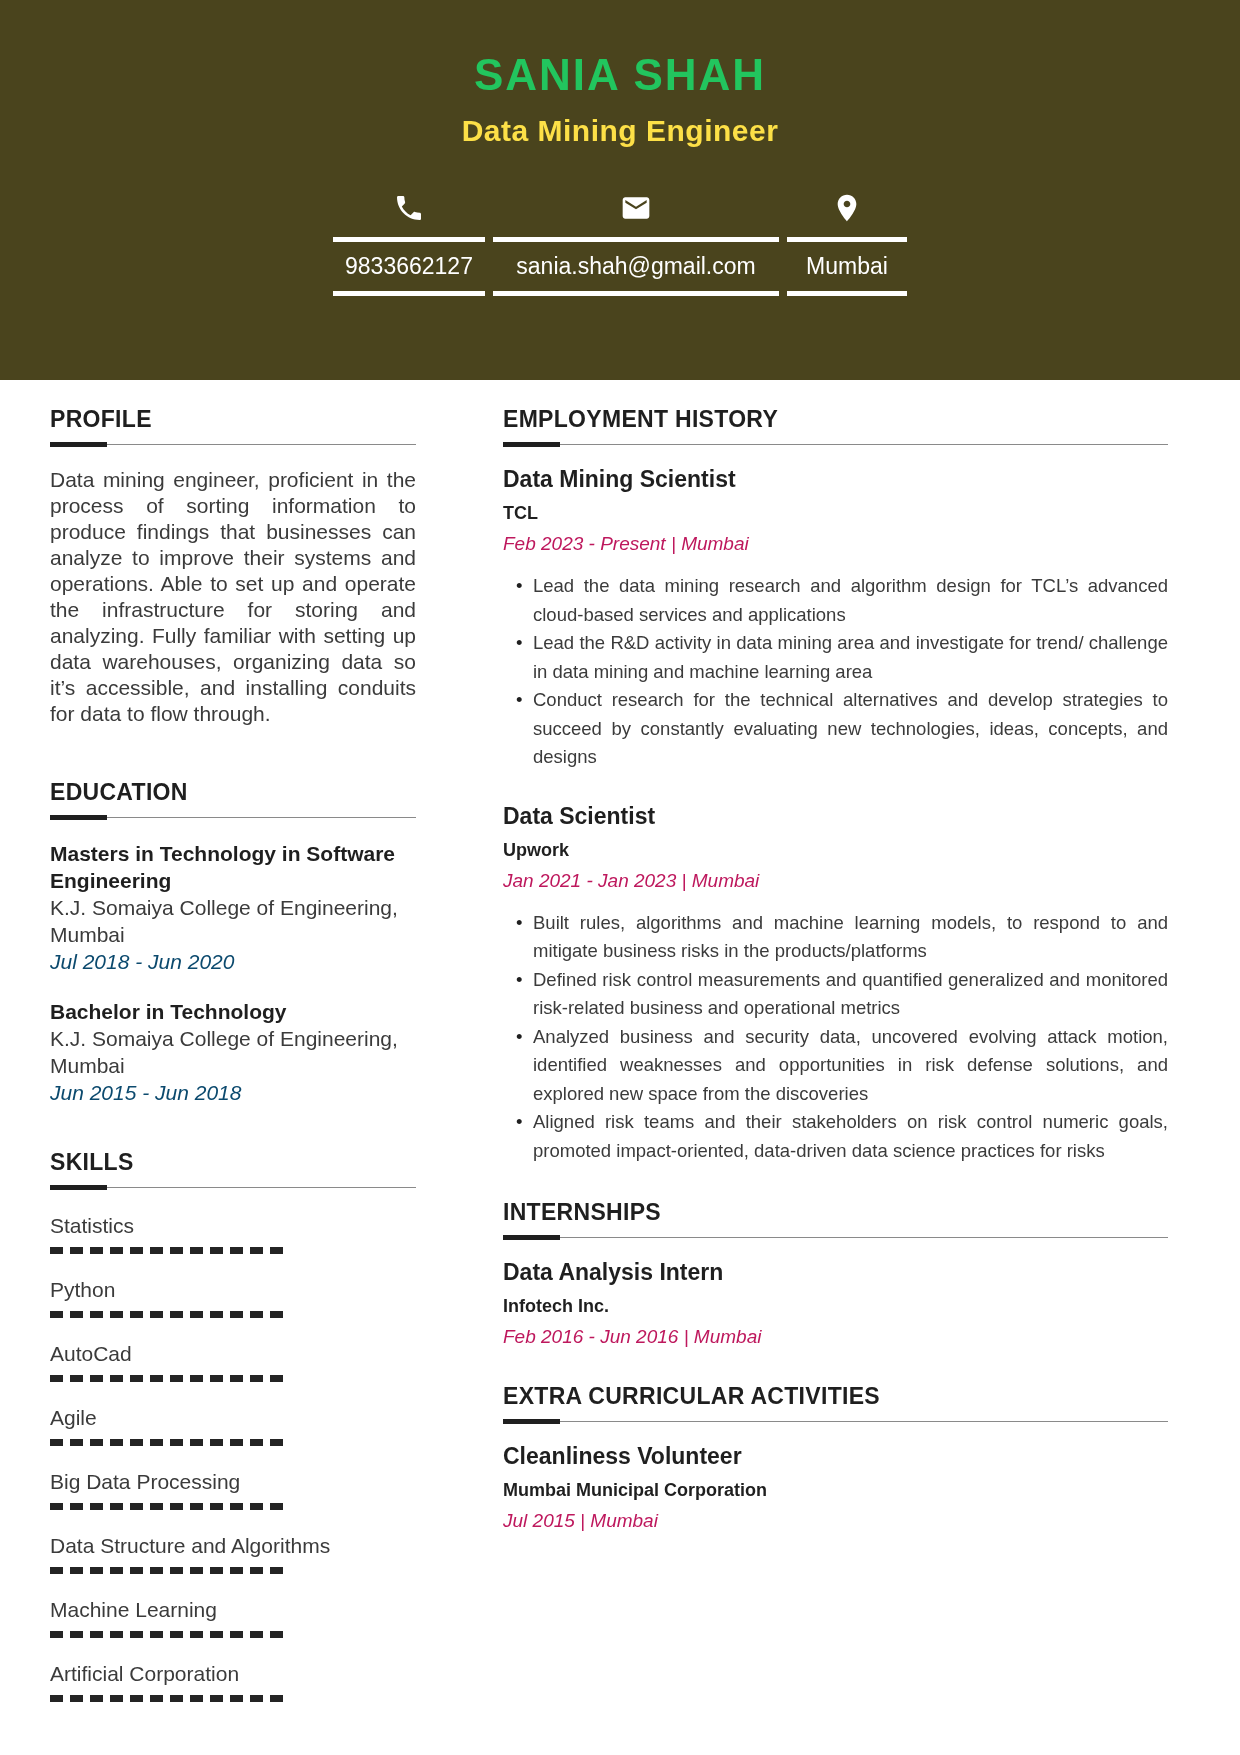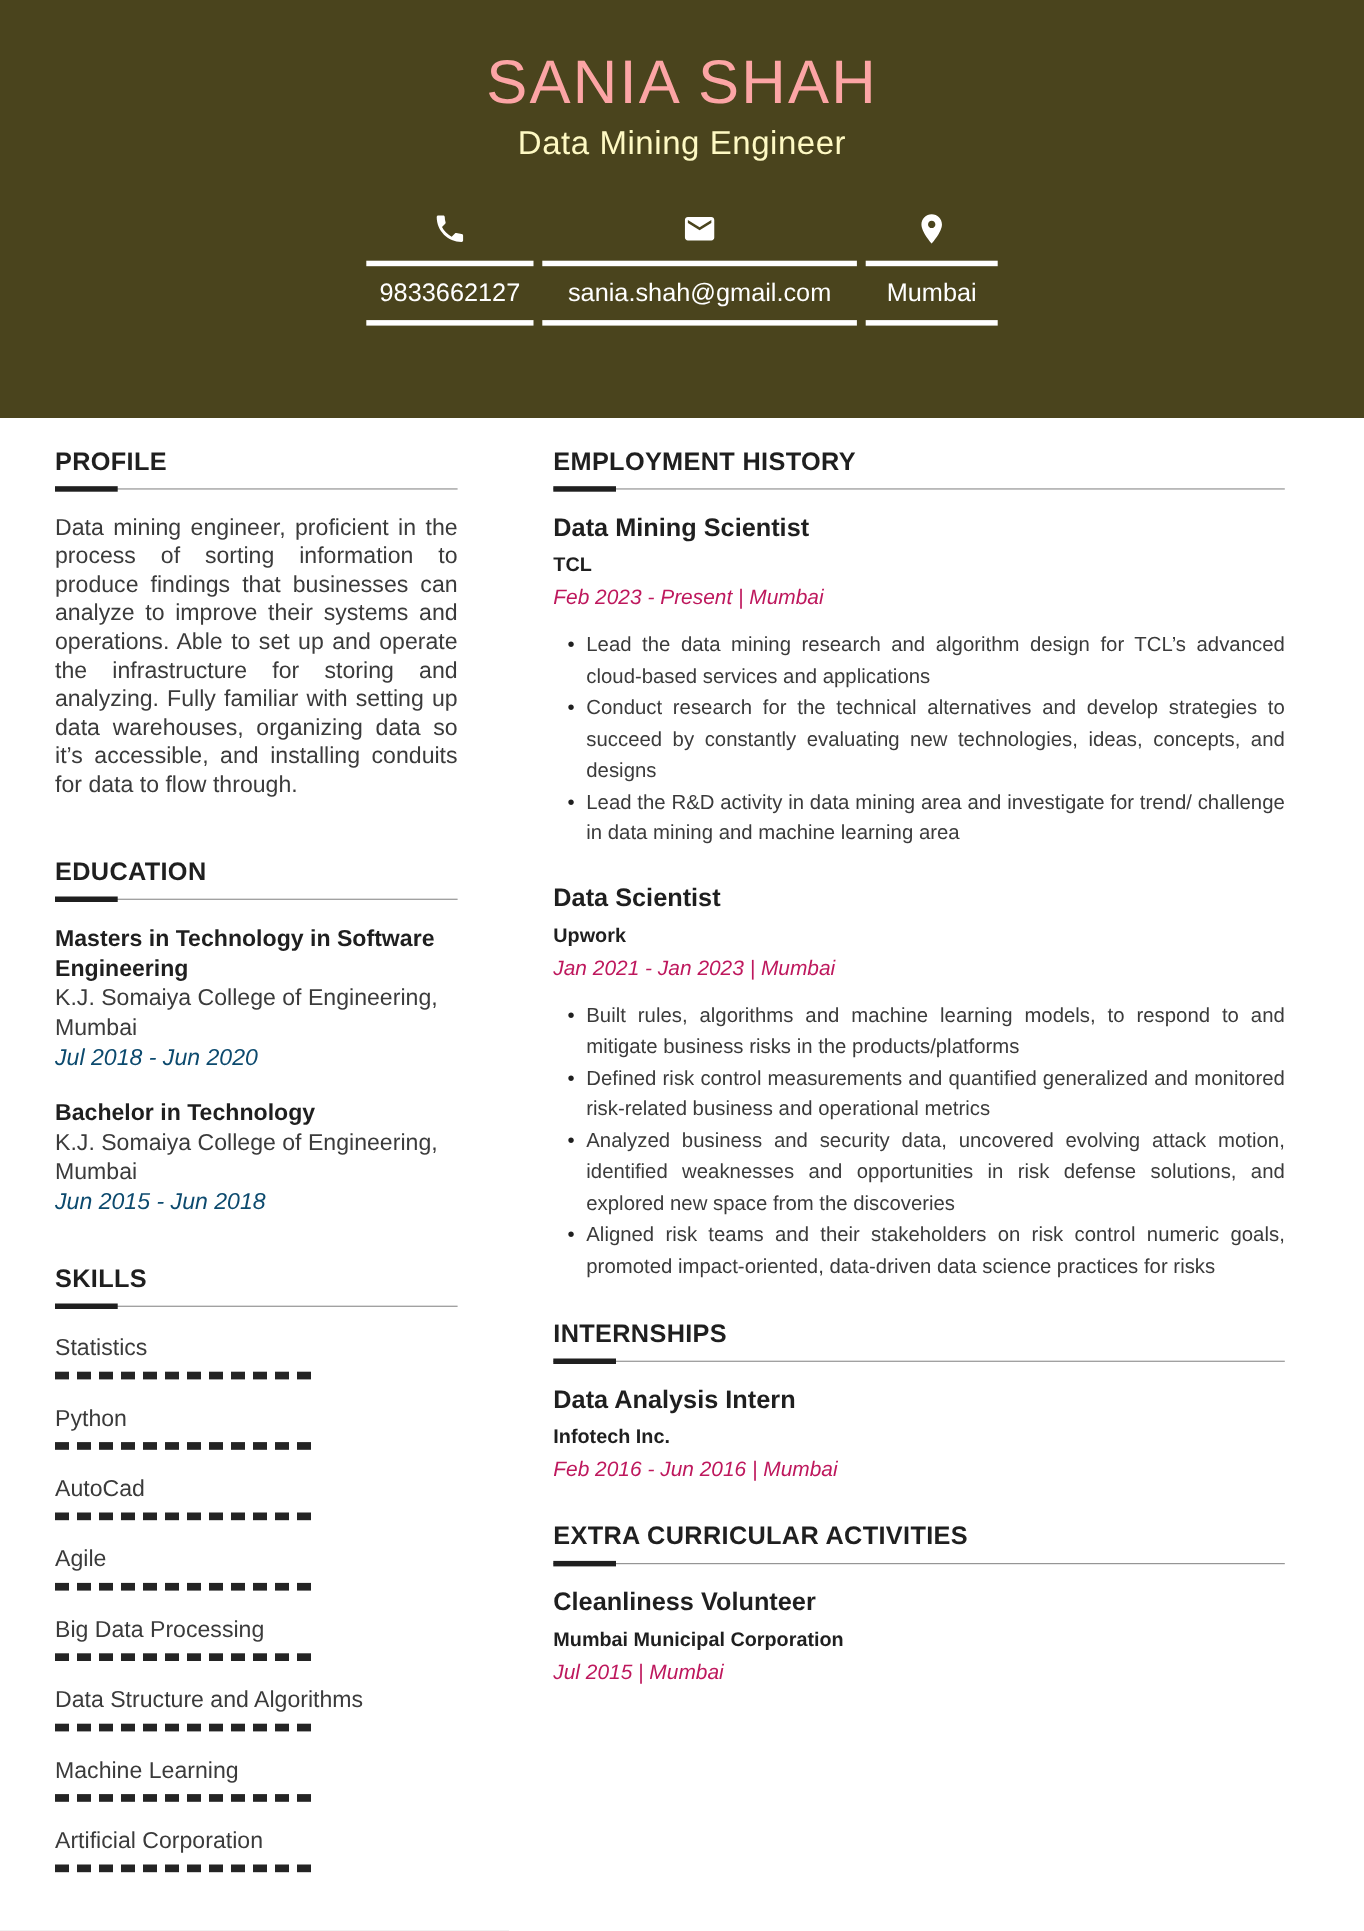--- a/index.html
+++ b/index.html
@@ -7,24 +7,24 @@
     width:1240px;height:1755px;background:#ffffff;position:relative;
     font-family:"Liberation Sans", sans-serif;color:#3b3b3b;overflow:hidden;
     margin:0 auto;
   }
   
   .header{
     background:#4a441d;height:380px;box-sizing:border-box;
     color:#fff;text-align:center;padding-top:46px;
   }
   .name{
-    font-size:56px;font-weight:400;letter-spacing:2px;margin:0;line-height:58px;color:#fca5a5;
+    font-size:44px;font-weight:700;letter-spacing:2px;margin:0;line-height:58px;color:#22c55e;
   }
   .subtitle{
-    font-size:30px;font-weight:400;letter-spacing:.5px;margin-top:9px;line-height:36px;color:#fef9c3;
+    font-size:30px;font-weight:700;letter-spacing:.5px;margin-top:9px;line-height:36px;color:#fde047;
   }
   .contact-bar{display:flex;justify-content:center;gap:8px;margin-top:42px;}
   .contact-col{display:flex;flex-direction:column;align-items:center;}
   .contact-col.c1{width:152px;}
   .contact-col.c2{width:286px;}
   .contact-col.c3{width:120px;}
   .cicon{height:34px;display:flex;align-items:center;justify-content:center;margin-bottom:12px;}
   .cicon svg{width:32px;height:32px;fill:#ffffff;}
   .cell{
     align-self:stretch;border-top:5px solid #fff;border-bottom:5px solid #fff;
@@ -178,22 +178,22 @@
       <section class="r-section first">
         <h2 class="section-heading">EMPLOYMENT HISTORY</h2>
         <div class="rule"></div>
 
         <div class="job">
           <div class="jtitle">Data Mining Scientist</div>
           <div class="jcompany">TCL</div>
           <div class="jdates">Feb 2023 - Present | Mumbai</div>
           <ul class="bullets">
             <li>Lead the data mining research and algorithm design for TCL’s advanced cloud-based services and applications</li>
+            <li>Lead the R&amp;D activity in data mining area and investigate for trend/ challenge in data mining and machine learning area</li>
             <li>Conduct research for the technical alternatives and develop strategies to succeed by constantly evaluating new technologies, ideas, concepts, and designs</li>
-            <li>Lead the R&amp;D activity in data mining area and investigate for trend/ challenge in data mining and machine learning area</li>
           </ul>
         </div>
 
         <div class="job">
           <div class="jtitle">Data Scientist</div>
           <div class="jcompany">Upwork</div>
           <div class="jdates">Jan 2021 - Jan 2023 | Mumbai</div>
           <ul class="bullets">
             <li>Built rules, algorithms and machine learning models, to respond to and mitigate business risks in the products/platforms</li>
             <li>Defined risk control measurements and quantified generalized and monitored risk-related business and operational metrics</li>

